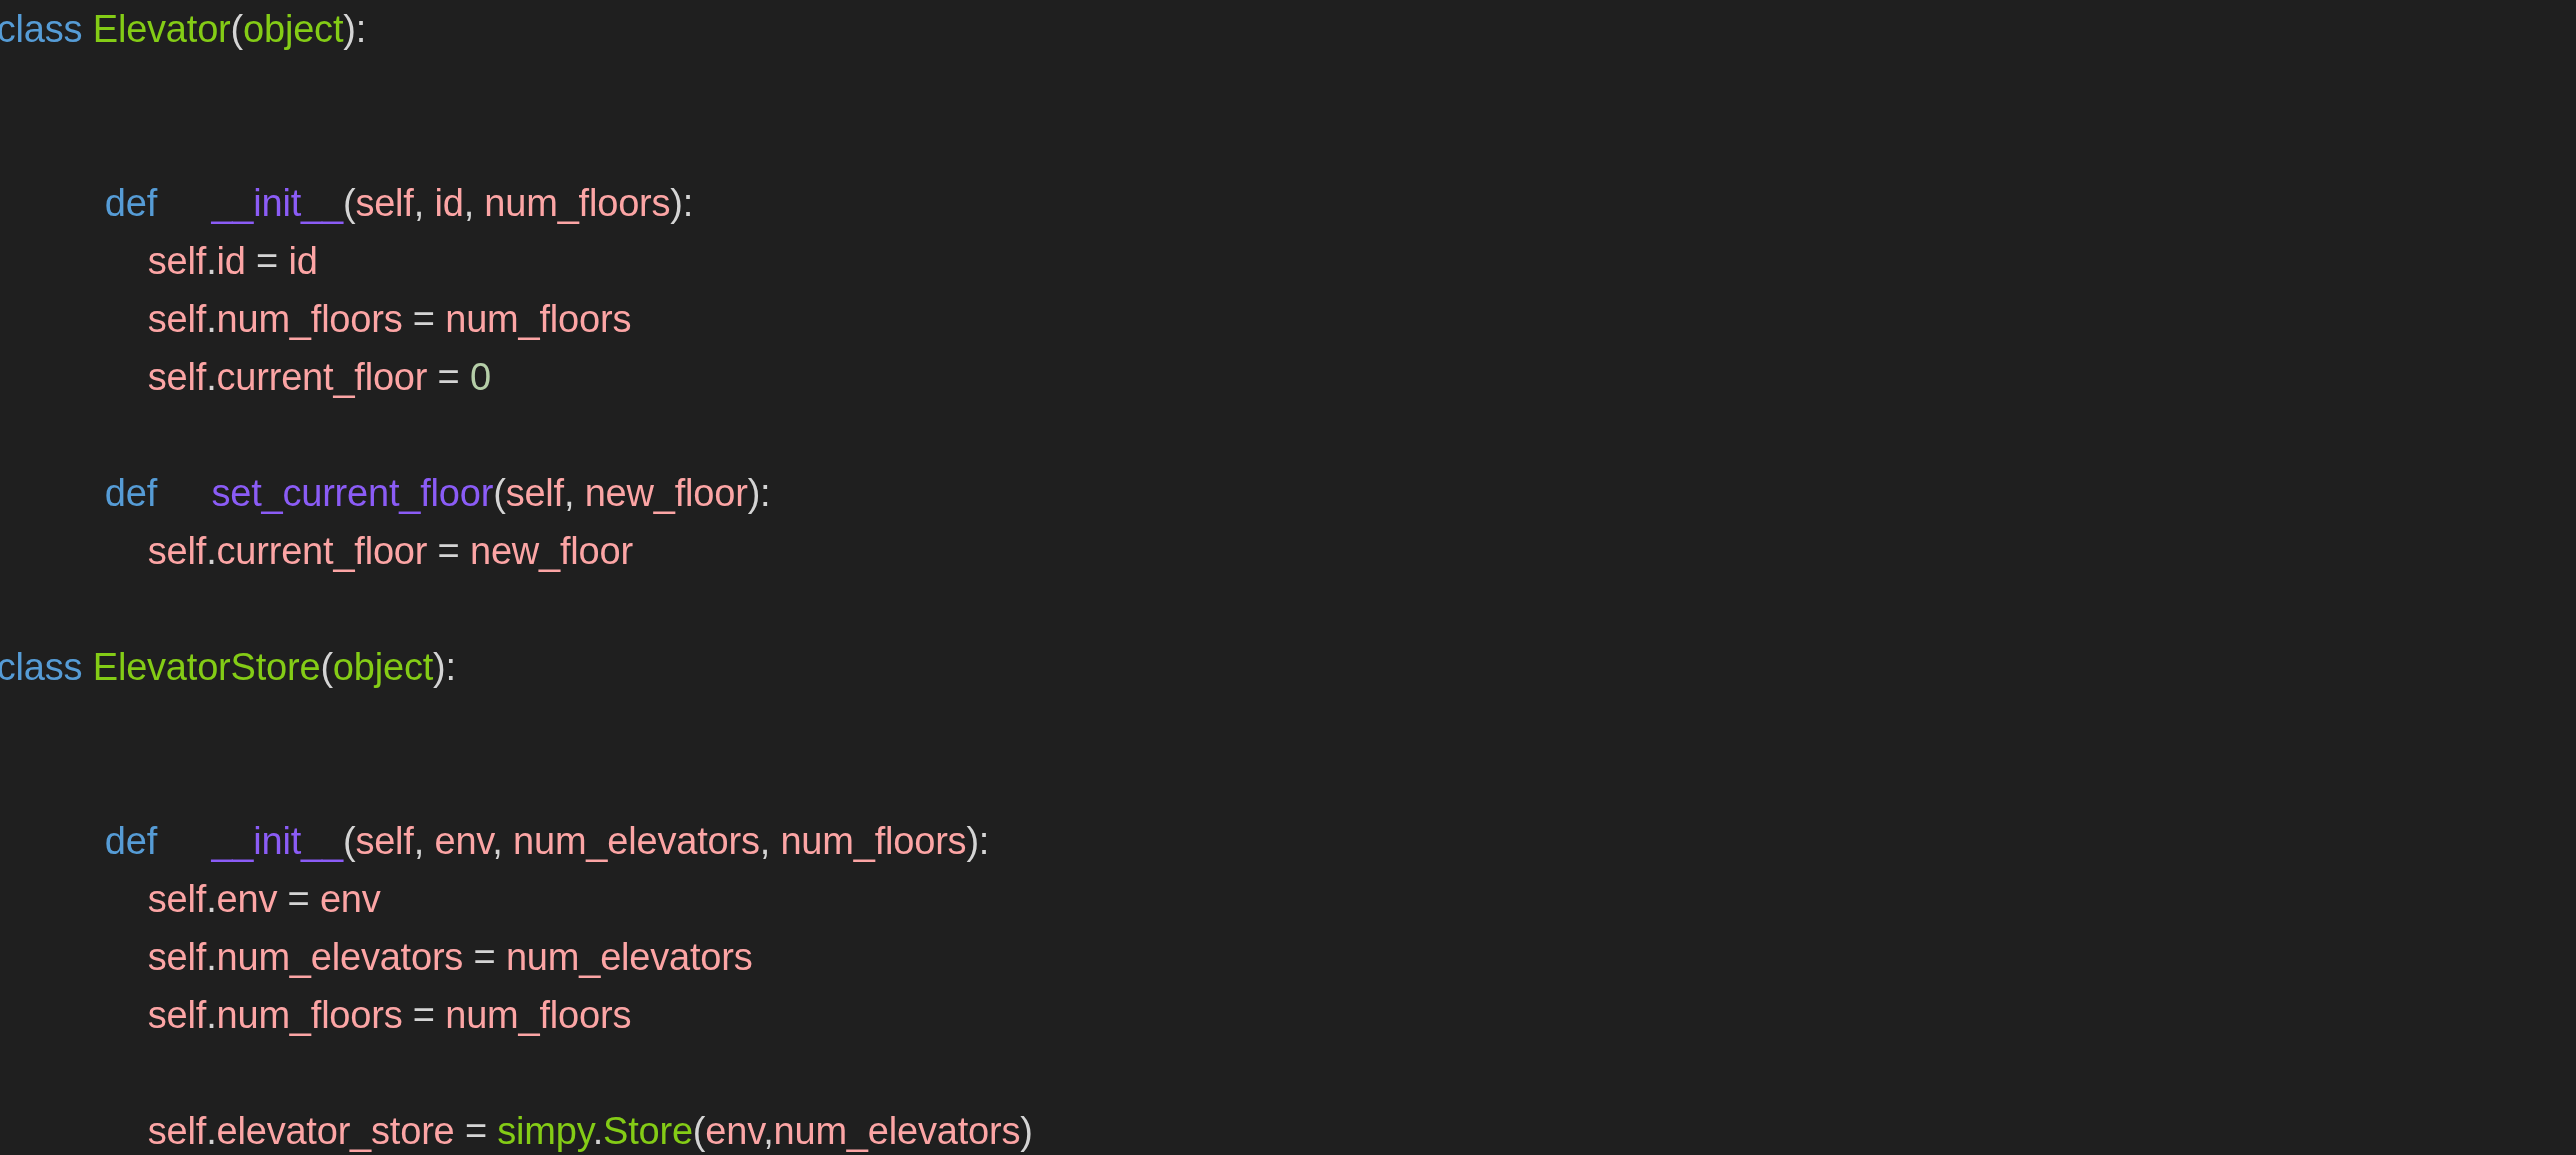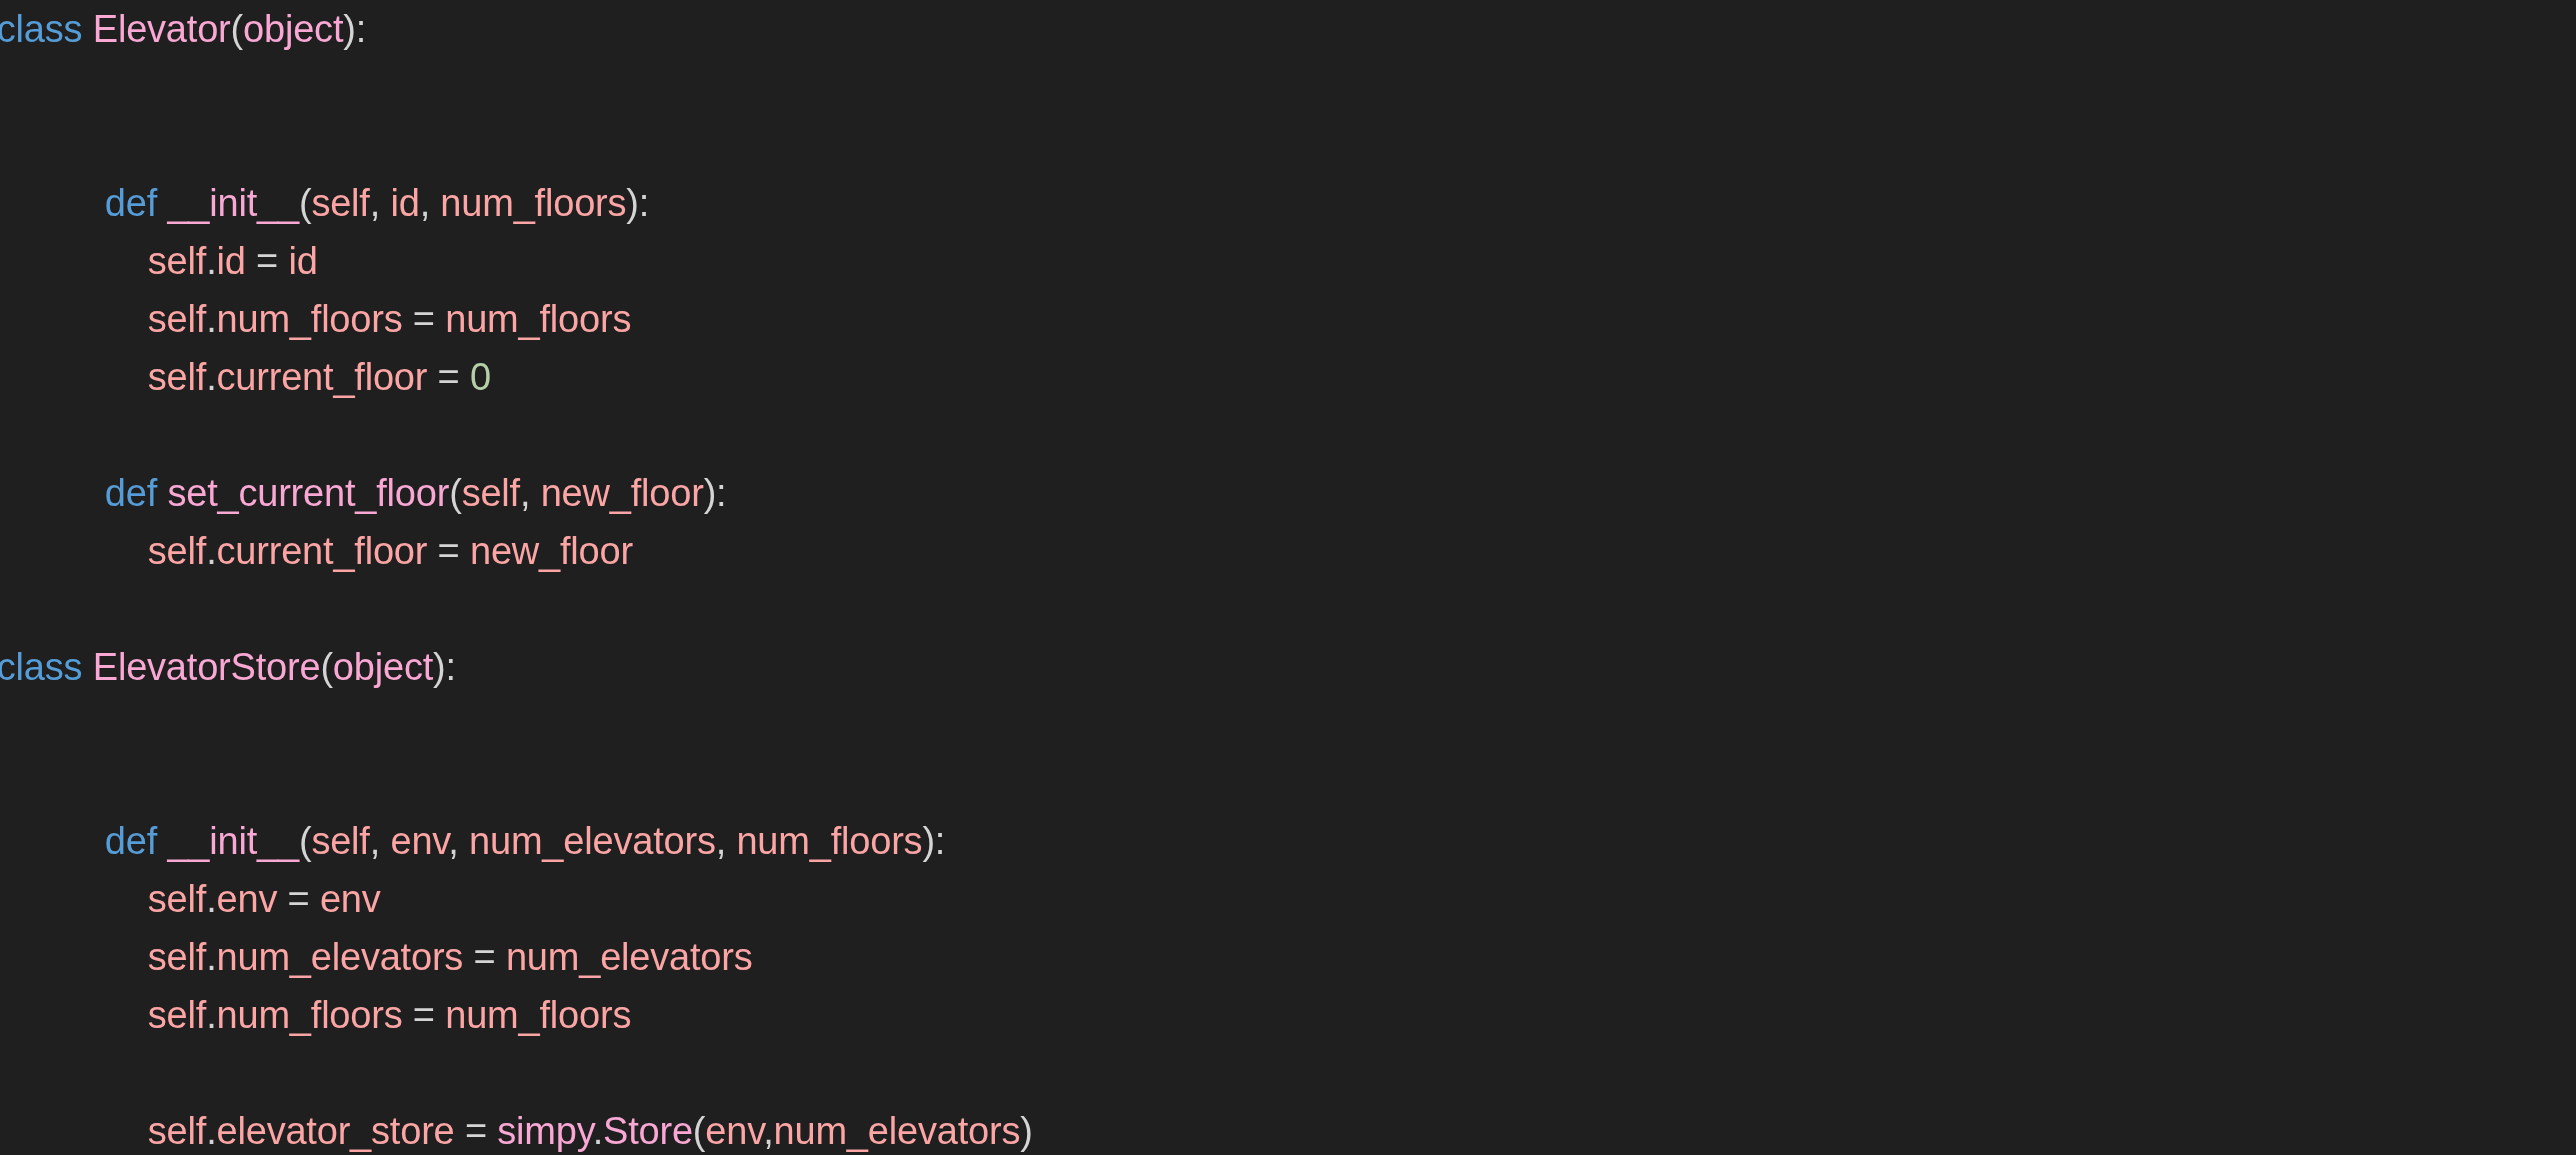--- a/index.html
+++ b/index.html
@@ -40,22 +40,22 @@
     letter-spacing: -0.2px;
     color: #d4d4d4;
   }
 
   .code-line.blank {
     height: 58px;
   }
 
   
   .tk-keyword   { color: #569cd6; }
-  .tk-type      { color: #f9a8d4; }
-  .tk-function  { color: #f9a8d4; }
+  .tk-type      { color: #84cc16; }
+  .tk-function  { color: #8b5cf6; margin-left: 44px; }
   .tk-variable  { color: #fca5a5; }
   .tk-number    { color: #b5cea8; }
   .tk-punct     { color: #d4d4d4; }
   .tk-operator  { color: #d4d4d4; }
   .tk-plain     { color: #d4d4d4; }
 </style>
 </head>
 <body>
 
 <div id="code-surface">

